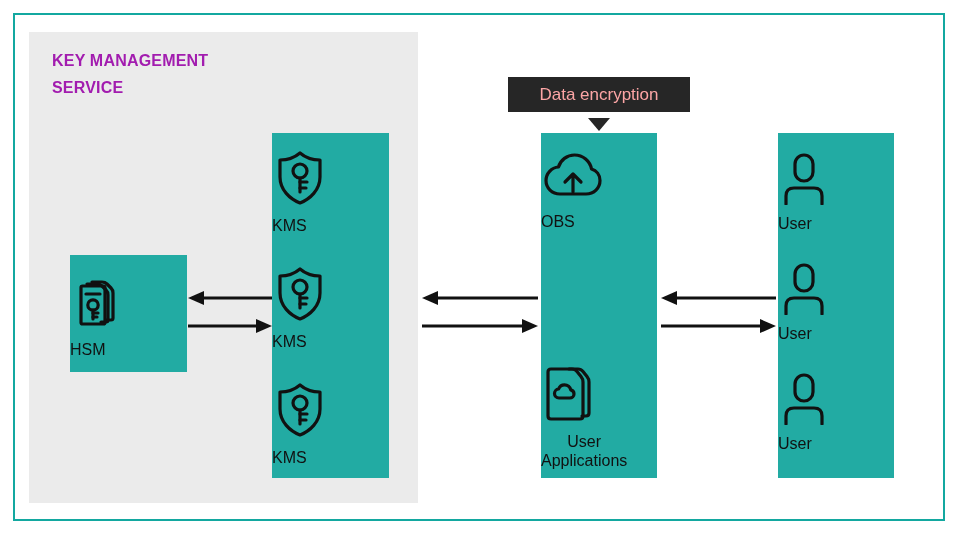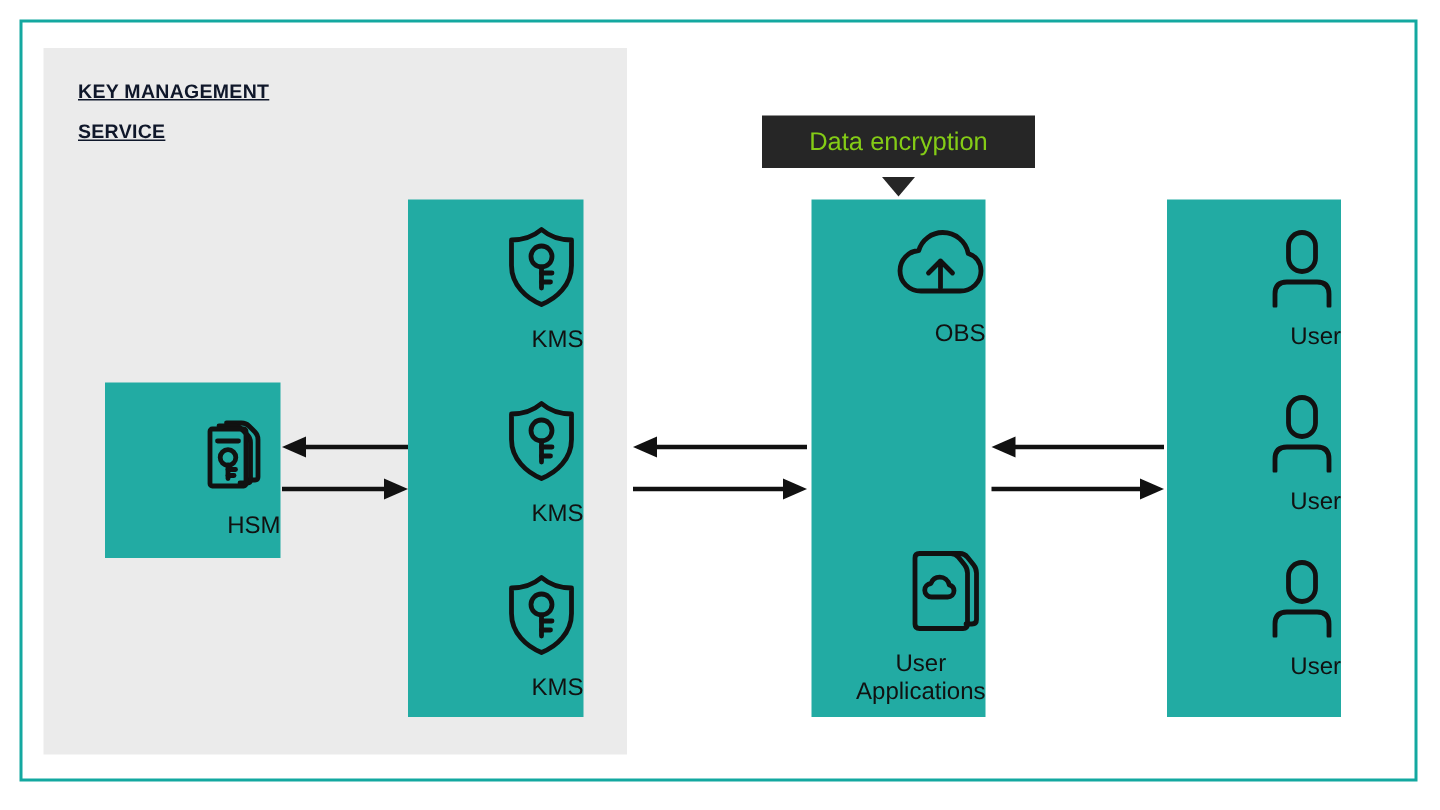--- a/index.html
+++ b/index.html
@@ -41,44 +41,43 @@
     width: 389px;
     height: 471px;
     background: #ebebeb;
   }
 
   #panel-title {
     position: absolute;
     left: 52px;
     top: 47px;
     width: 300px;
-    color: #0f172a;
-    font-size: 13px;
+    color: #a21caf;
+    font-size: 16px;
     font-weight: bold;
     line-height: 27px;
     letter-spacing: 0.2px;
     white-space: pre-line;
-    text-decoration: underline;
   }
 
   
   .teal-block {
     position: absolute;
     background: #22aba3;
     box-sizing: border-box;
   }
 
   
   .cell {
     position: absolute;
     left: 0;
     width: 100%;
     display: flex;
     flex-direction: column;
-    align-items: flex-end;
+    align-items: flex-start;
     justify-content: flex-start;
   }
   .cell .icon {
     display: block;
   }
   .cell .cell-label {
     margin-top: 5px;
     color: #111111;
     font-size: 16px;
     line-height: 19px;
@@ -121,21 +120,21 @@
   }
 
   
   #tooltip {
     position: absolute;
     left: 508px;
     top: 77px;
     width: 182px;
     height: 35px;
     background: #262626;
-    color: #84cc16;
+    color: #fca5a5;
     font-size: 17px;
     display: flex;
     align-items: center;
     justify-content: center;
   }
   #tooltip-tail {
     position: absolute;
     left: 588px;
     top: 118px;
     width: 0;

